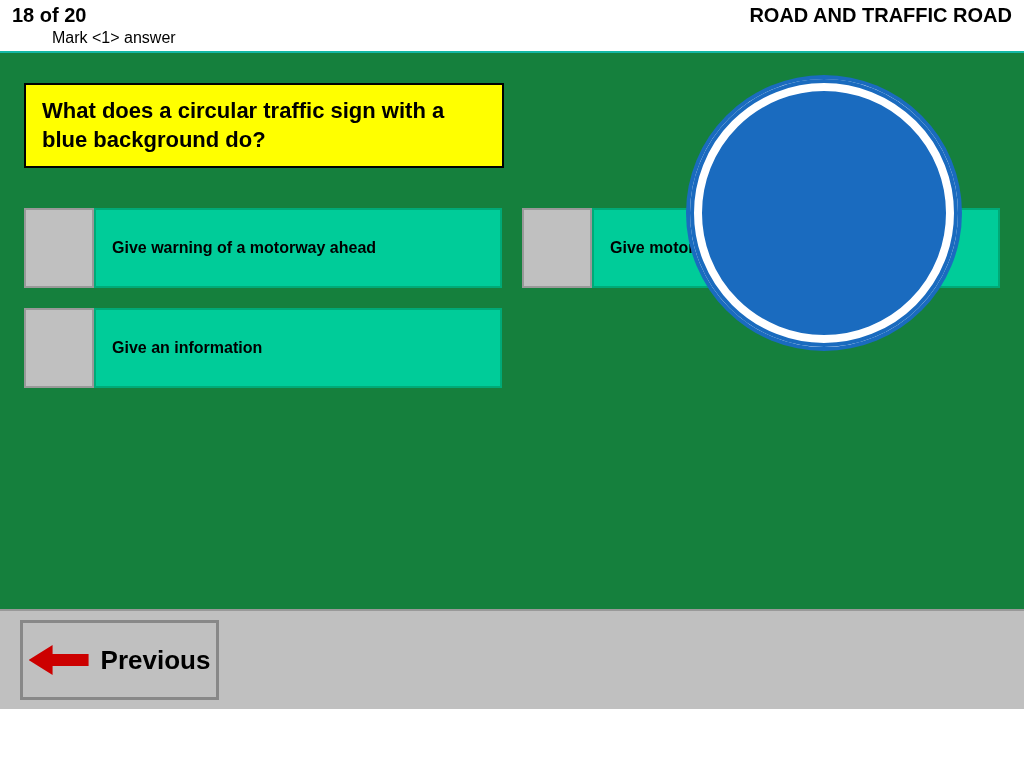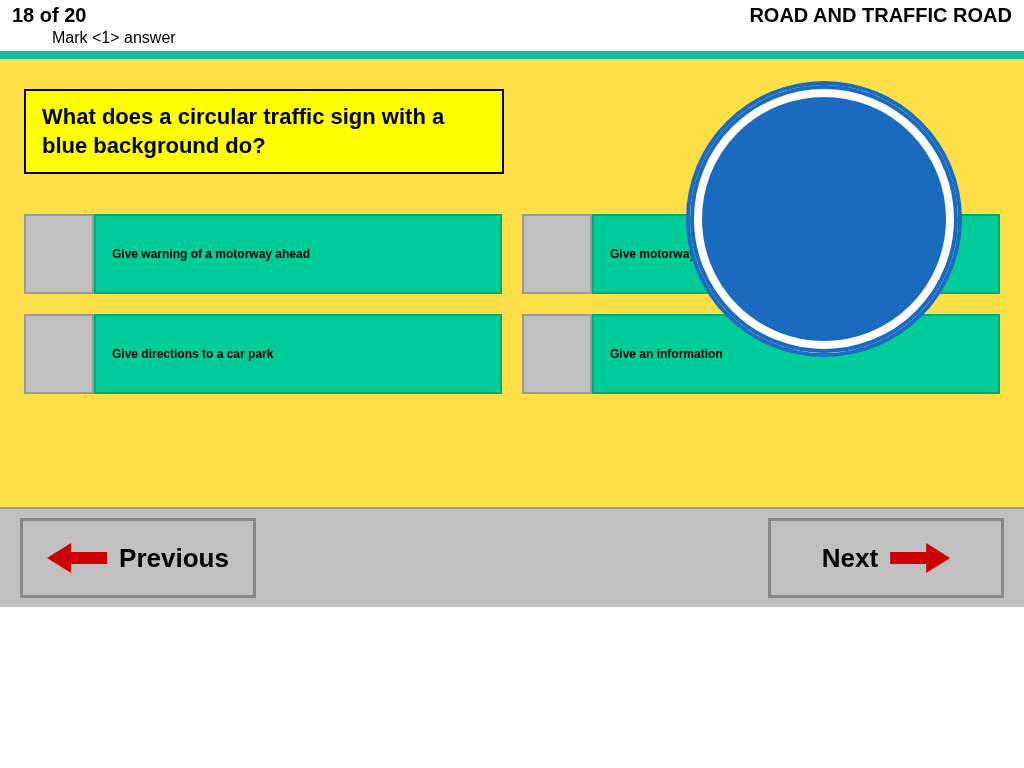--- a/index.html
+++ b/index.html
@@ -5,39 +5,39 @@
     * { box-sizing: border-box; margin: 0; padding: 0; }
     body {
       width: 1024px;
       height: 768px;
       font-family: Arial, sans-serif;
       background: #fff;
       overflow: hidden;
     }
     #header {
       background: #fff;
-      border-bottom: 8px solid #14b8a6;
+      border-bottom: 2px solid #14b8a6;
       padding: 4px 12px;
     }
     #header-top {
       display: flex;
       justify-content: space-between;
       align-items: center;
       font-size: 20px;
       font-weight: bold;
     }
     #header-sub {
       font-size: 16px;
       margin-top: 2px;
       margin-left: 40px;
     }
     #main {
-      background: #fde047;
+      background: #15803d;
       padding: 20px 24px;
-      height: 448px;
+      height: 556px;
       position: relative;
     }
     #question-box {
       border: 2px solid #000;
       background: #ffff00;
       display: inline-block;
       padding: 12px 16px;
       font-size: 22px;
       font-weight: bold;
       max-width: 480px;
@@ -81,38 +81,38 @@
       min-height: 80px;
       background: #c0c0c0;
       border: 2px solid #999;
       flex-shrink: 0;
     }
     .answer-label {
       flex: 1;
       background: #00cc99;
       border: 2px solid #00aa77;
       padding: 12px 16px;
-      font-size: 12px;
+      font-size: 16px;
       font-weight: bold;
       display: flex;
       align-items: center;
     }
     #footer {
       background: #c0c0c0;
       height: 100px;
       display: flex;
       align-items: center;
       justify-content: space-between;
       padding: 10px 20px;
       border-top: 2px solid #999;
     }
     .nav-button {
       background: #c0c0c0;
       border: 3px solid #888;
-      width: 236px;
+      width: 199px;
       height: 80px;
       display: flex;
       align-items: center;
       justify-content: center;
       gap: 12px;
       cursor: pointer;
       font-size: 26px;
       font-weight: bold;
       text-align: right;
     }
@@ -157,31 +157,23 @@
     <div class="answer-option">
       <div class="answer-checkbox"></div>
       <div class="answer-label">Give warning of a motorway ahead</div>
     </div>
     <div class="answer-option">
       <div class="answer-checkbox"></div>
       <div class="answer-label">Give motorway information</div>
     </div>
     <div class="answer-option">
       <div class="answer-checkbox"></div>
-      <div class="answer-label">Give directions to a car park</div>
-    </div>
-    <div class="answer-option">
-      <div class="answer-checkbox"></div>
       <div class="answer-label">Give an information</div>
     </div>
   </div>
 </div>
 
 <div id="footer">
   <div class="nav-button">
     <span class="red-arrow-left"></span>
     <span>Previous</span>
   </div>
-  <div class="nav-button">
-    <span>Next</span>
-    <span class="red-arrow-right"></span>
-  </div>
 </div>
 
 </body></html>

